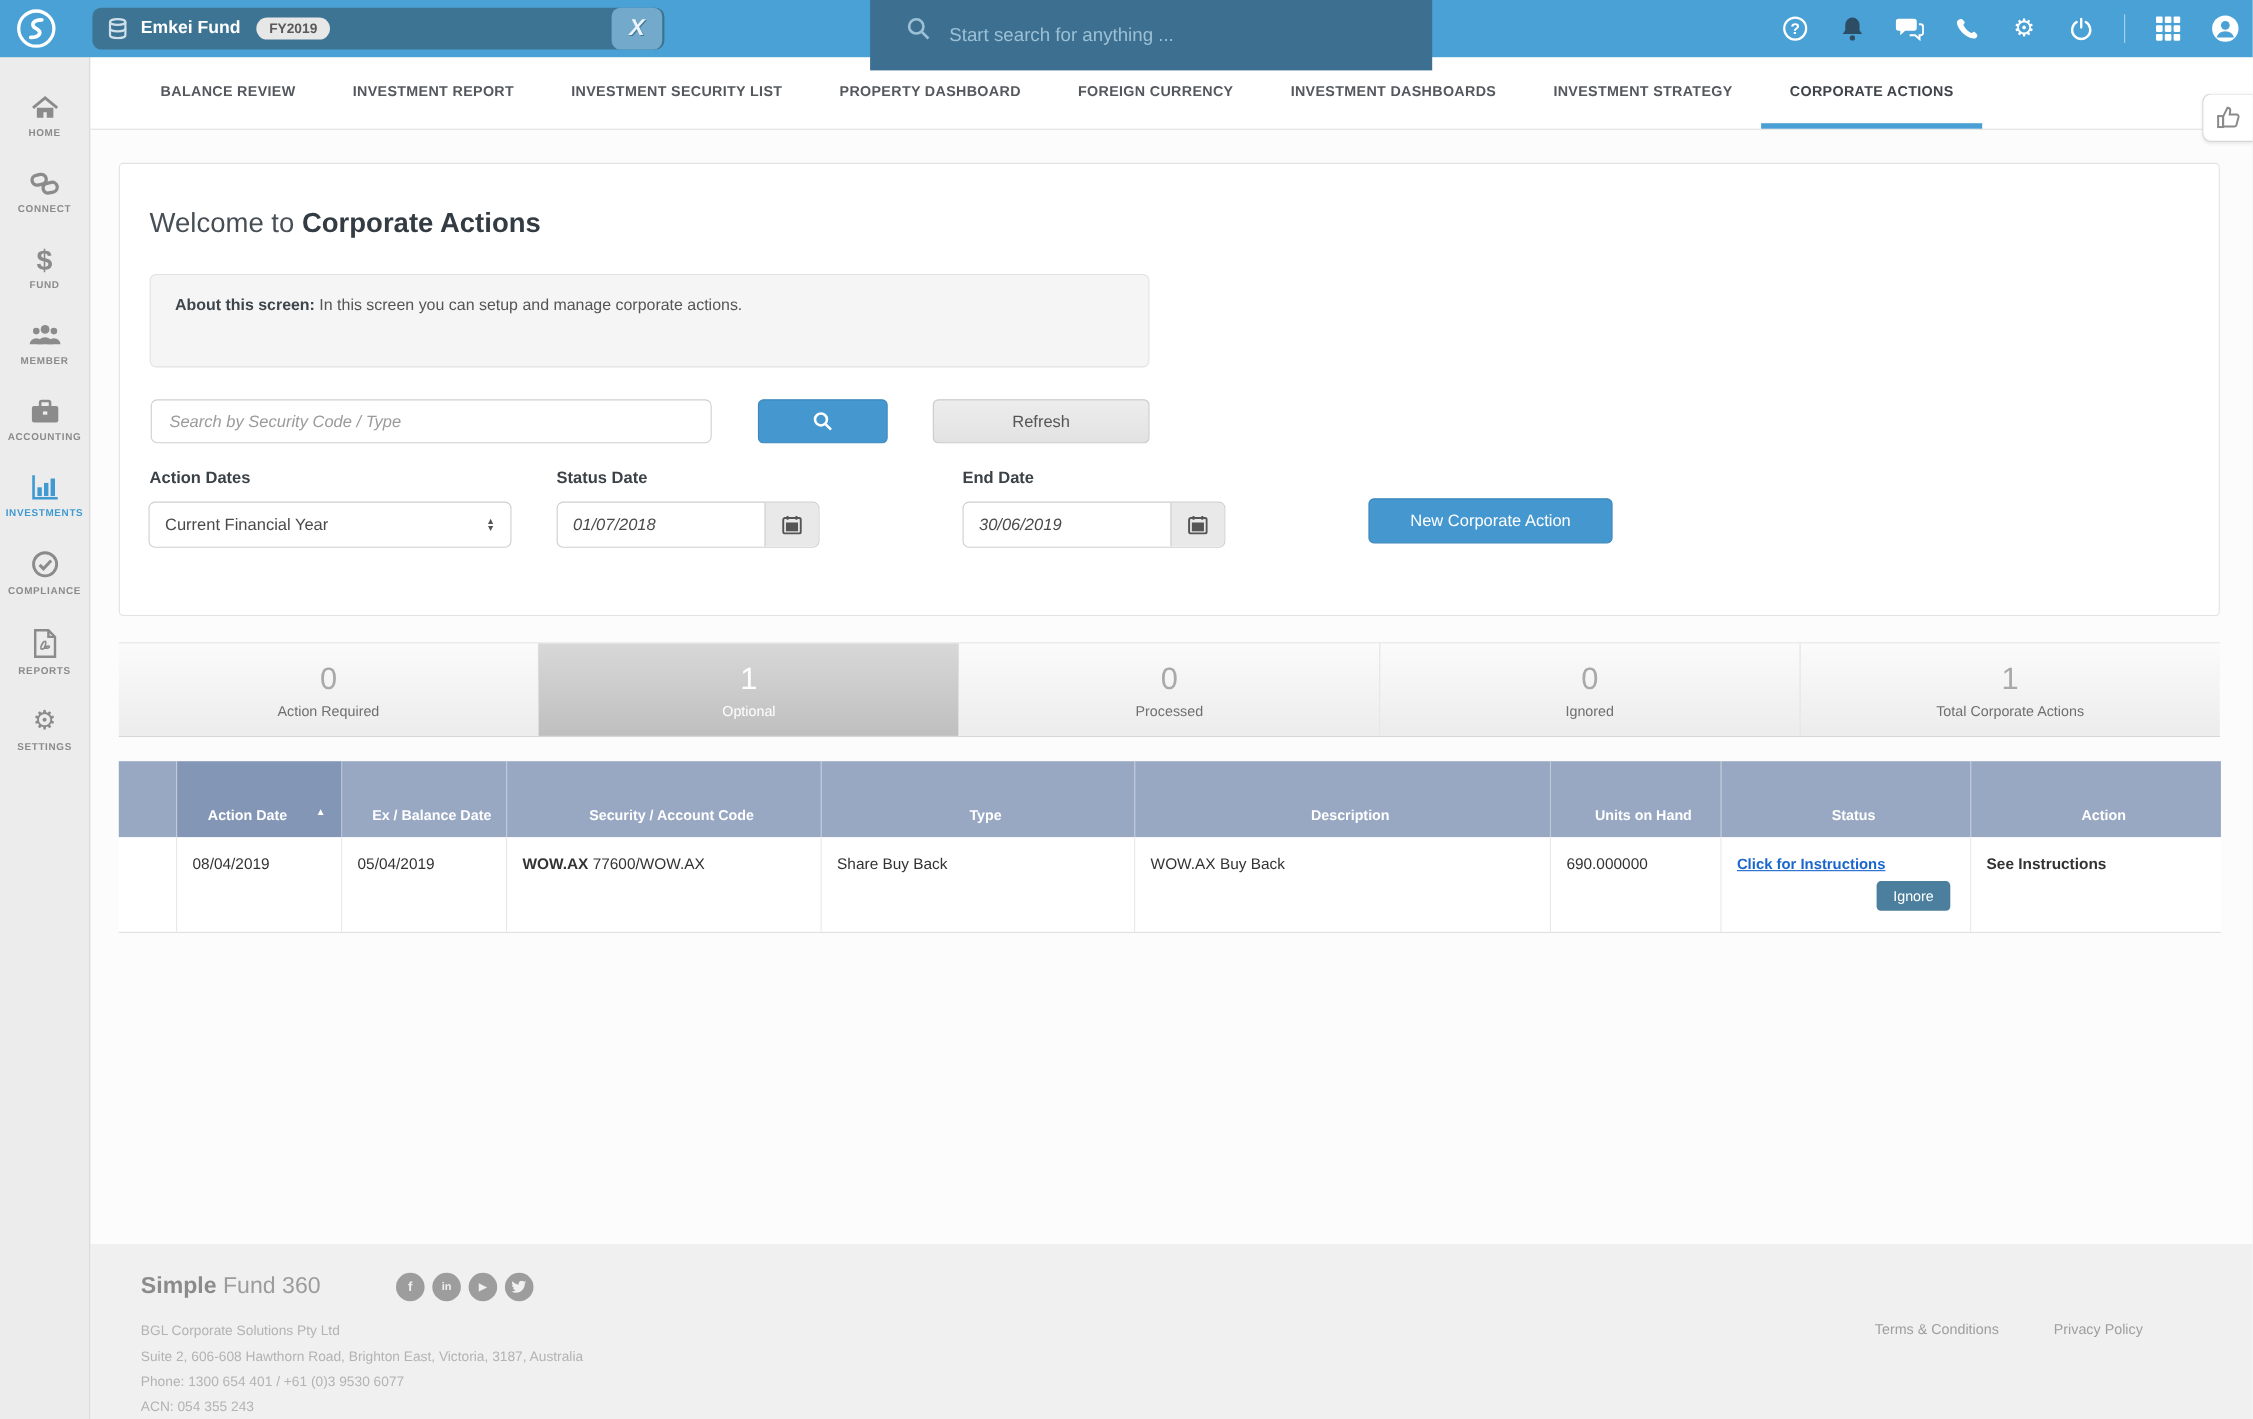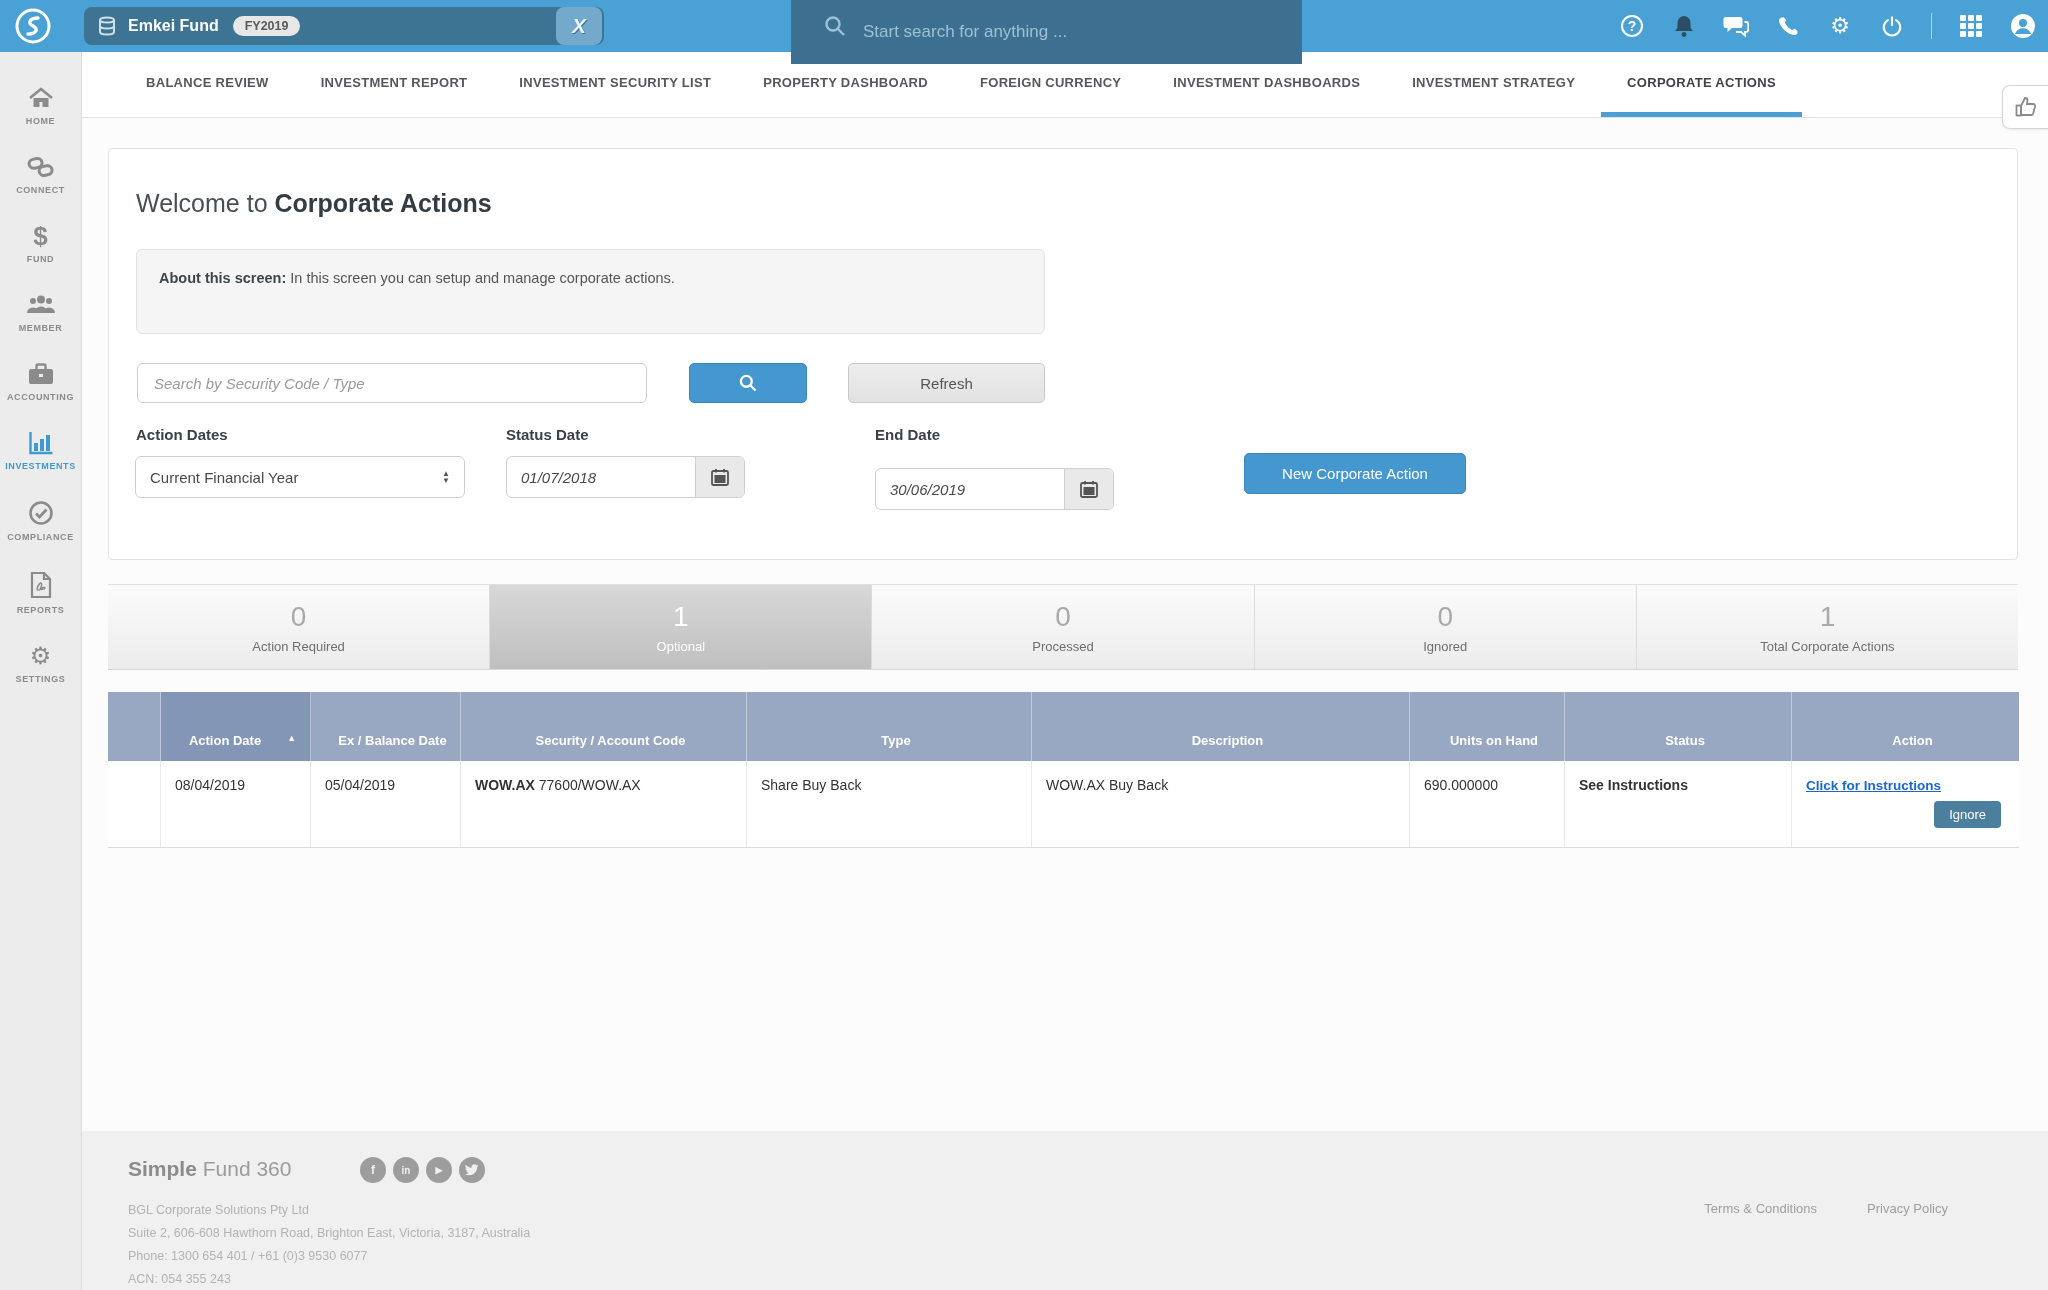--- a/index.html
+++ b/index.html
@@ -354,21 +354,21 @@
         <span class="date-addon">
           <svg width="18" height="18" viewBox="0 0 18 18">
             <rect x="1" y="3" width="16" height="14" rx="1.5" fill="none" stroke="#555" stroke-width="1.8"></rect>
             <line x1="5" y1="1" x2="5" y2="4.5" stroke="#555" stroke-width="1.8"></line>
             <line x1="13" y1="1" x2="13" y2="4.5" stroke="#555" stroke-width="1.8"></line>
             <rect x="3.5" y="7" width="11" height="8" fill="#555"></rect>
           </svg>
         </span>
       </div>
 
-      <div class="ctrl date-ctrl" style="left:766px; width:239px;margin-top:12px;">
+      <div class="ctrl date-ctrl" style="left:766px; width:239px;">
         <span class="dval">30/06/2019</span>
         <span class="date-addon">
           <svg width="18" height="18" viewBox="0 0 18 18">
             <rect x="1" y="3" width="16" height="14" rx="1.5" fill="none" stroke="#555" stroke-width="1.8"></rect>
             <line x1="5" y1="1" x2="5" y2="4.5" stroke="#555" stroke-width="1.8"></line>
             <line x1="13" y1="1" x2="13" y2="4.5" stroke="#555" stroke-width="1.8"></line>
             <rect x="3.5" y="7" width="11" height="8" fill="#555"></rect>
           </svg>
         </span>
       </div>
@@ -417,25 +417,25 @@
       <div class="trow">
         <div class="td c0"></div>
         <div class="td c1">08/04/2019</div>
         <div class="td c2">05/04/2019</div>
         <div class="td c3">
           <span class="sec-bold">WOW.AX</span><span> 77600/WOW.AX</span>
         </div>
         <div class="td c4">Share Buy Back</div>
         <div class="td c5">WOW.AX Buy Back</div>
         <div class="td c6">690.000000</div>
-        <div class="td c7 status-val">See Instructions</div>
         <div class="td c8 action-cell">
           <span class="row-link">Click for Instructions</span>
           <button class="ignore-btn">Ignore</button>
         </div>
+        <div class="td c7 status-val">See Instructions</div>
       </div>
     </div>
 
     <div class="footer">
       <div class="brand">
         <b>Simple</b><span> Fund 360</span>
       </div>
       <div class="socials">
         <div class="soc">f</div>
         <div class="soc" style="font-size:10px;">in</div>

